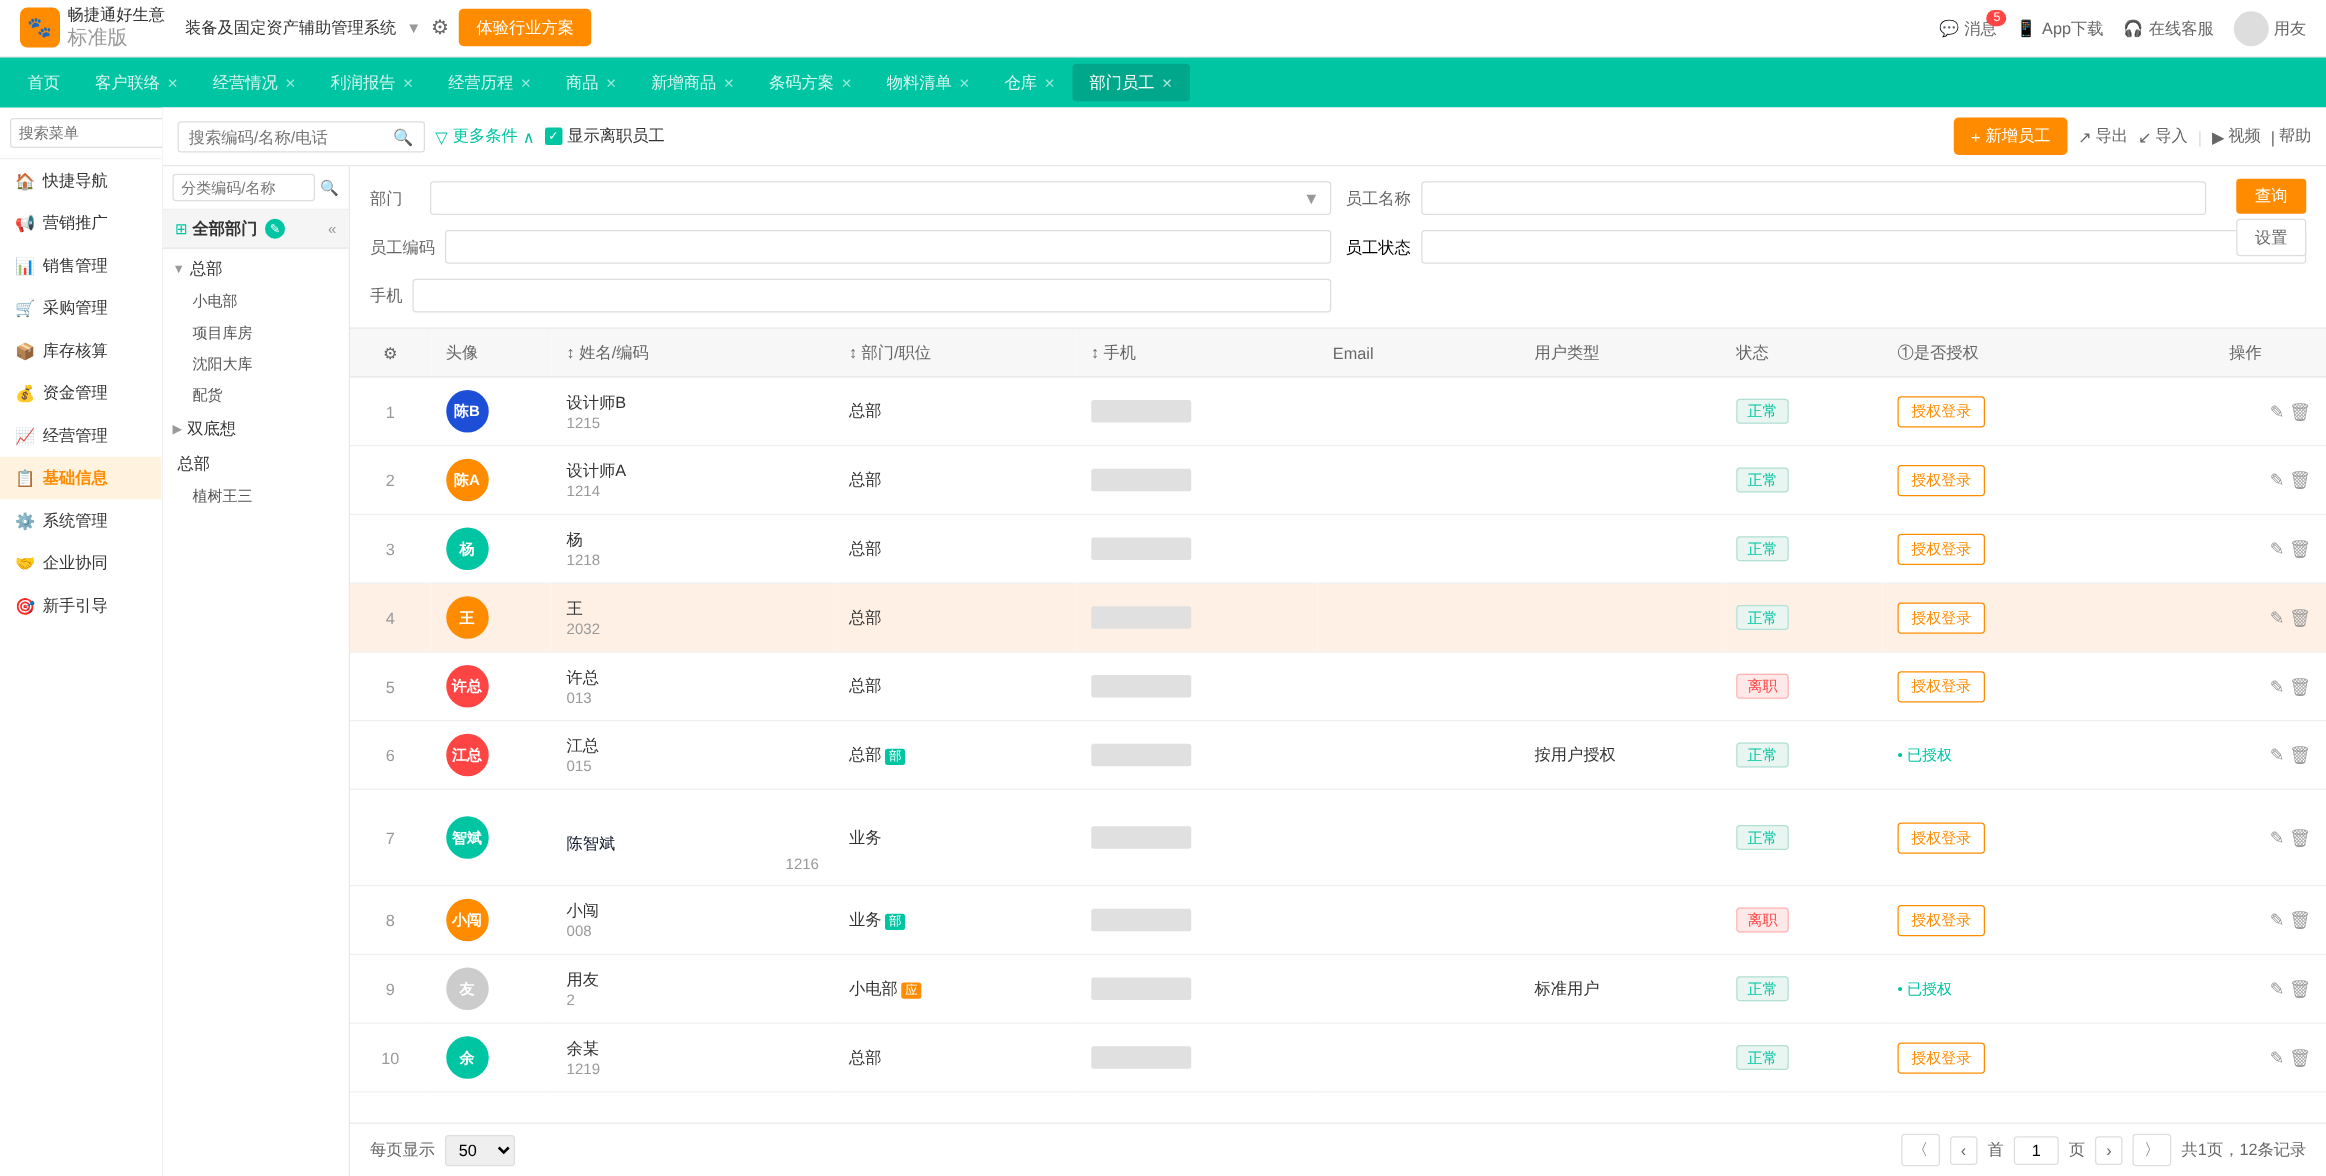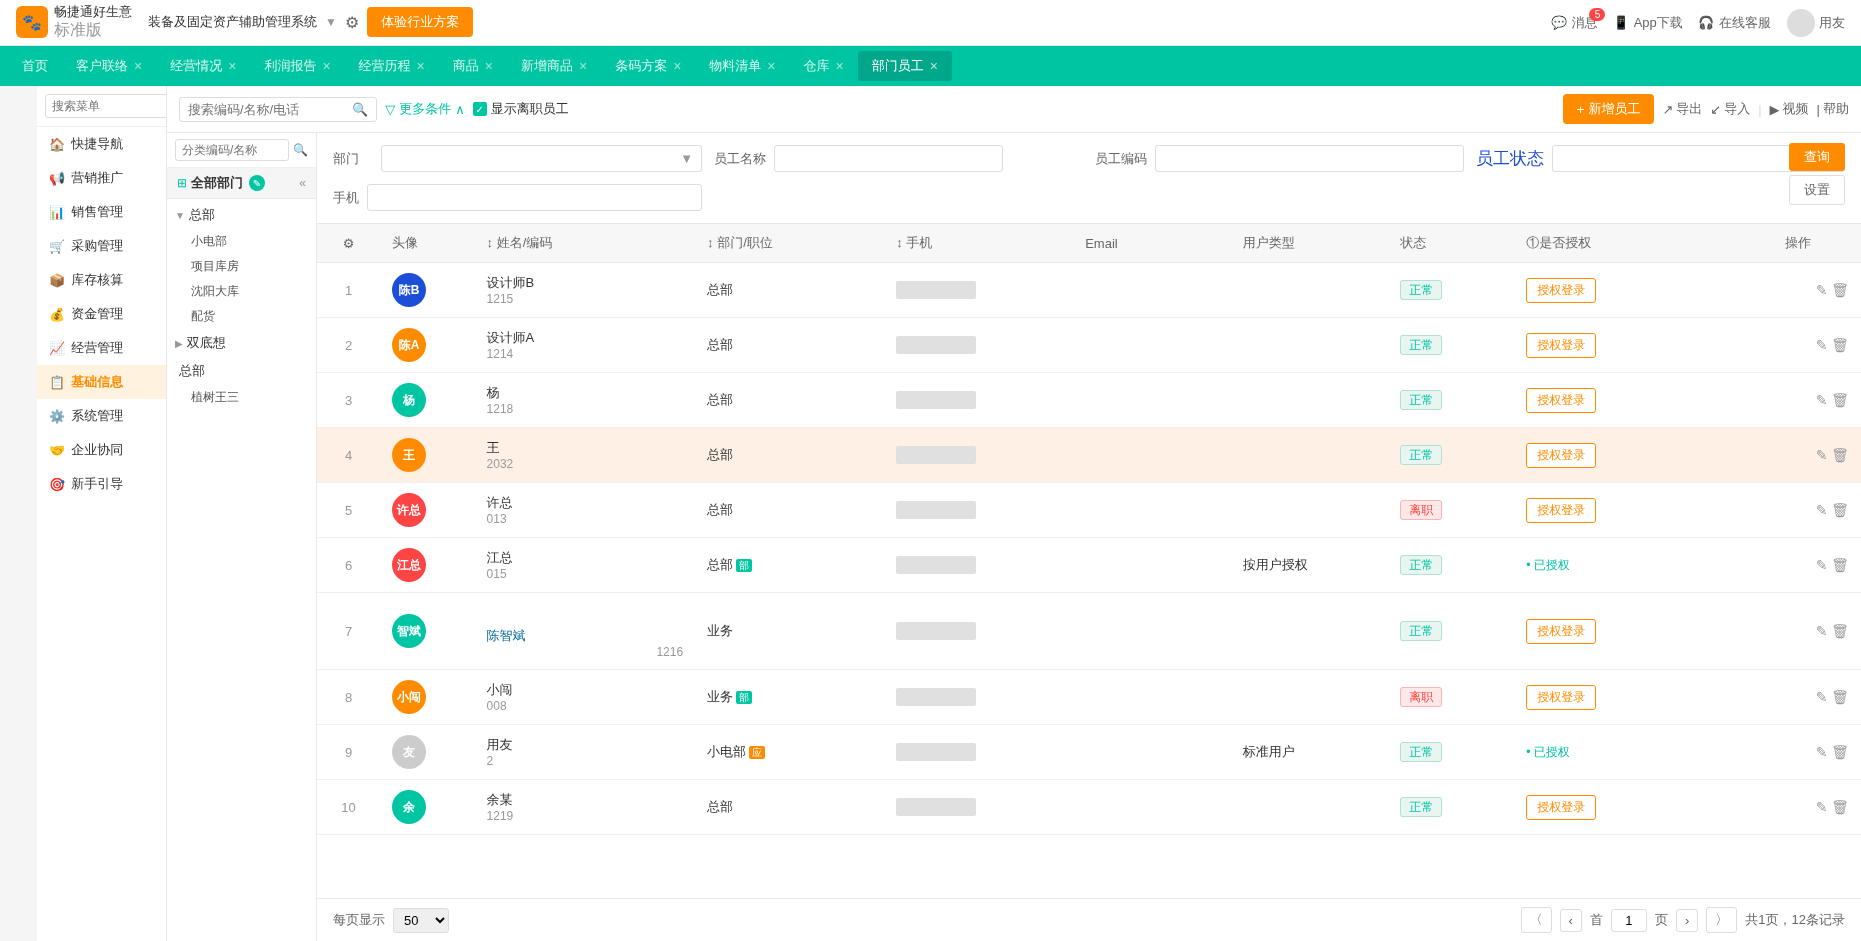--- a/index.html
+++ b/index.html
@@ -131,21 +131,21 @@
   <div class="nav-tab">
     <span>仓库</span>
     <span class="nav-tab-close">×</span>
   </div>
   <div class="nav-tab active">
     <span>部门员工</span>
     <span class="nav-tab-close">×</span>
   </div>
 </div>
 
-<div style="display:flex; height: calc(941px - 86px); padding-left: 37px;">
+<div style="display:flex; height: calc(941px - 86px);">
 
   <div class="sidebar">
     <div class="sidebar-search">
       <input type="text" placeholder="搜索菜单" style="flex: 1 1 0%; border: 1px solid rgb(221, 221, 221); border-radius: 3px; padding: 4px 6px; font-size: 12px;">
 
     </div>
     <div class="sidebar-item">
       <span>🏠</span>
       <span>快捷导航</span>
     </div>
@@ -270,38 +270,38 @@
             <span>总部</span>
           </div>
           <div style="padding-left:16px;">
             <div style="padding:4px 8px; cursor:pointer; font-size:12px; color:#555;">植树王三</div>
           </div>
         </div>
       </div>
 
       <div style="flex:1; display:flex; flex-direction:column; overflow:hidden;">
 
-        <div style="background:#fff; padding:12px 16px; border-bottom:1px solid #e8e8e8; display:grid; grid-template-columns:1fr 1fr 1fr 1fr; gap:12px; position:relative;">
+        <div style="background:#fff; padding:12px 16px; border-bottom:1px solid #e8e8e8; display:grid; grid-template-columns:1fr 1fr; gap:12px; position:relative;">
           <div style="display:flex; align-items:center; gap:8px;">
             <label style="color:#666; font-size:13px; white-space:nowrap; min-width:40px;">部门</label>
             <div style="flex:1; border:1px solid #ddd; border-radius:3px; padding:5px 8px; font-size:13px; background:#fff; cursor:pointer; display:flex; align-items:center; justify-content:space-between; min-width:120px;">
               <span></span>
               <span style="color:#999;">▼</span>
             </div>
           </div>
           <div style="display:flex; align-items:center; gap:8px; padding-right:80px;">
             <label style="color:#666; font-size:13px; white-space:nowrap; min-width:50px;">员工名称</label>
             <input type="text" style="flex: 1 1 0%; border: 1px solid rgb(221, 221, 221); border-radius: 3px; padding: 5px 8px; font-size: 13px; outline: none;">
           </div>
           <div style="display:flex; align-items:center; gap:8px;">
             <label style="color:#666; font-size:13px; white-space:nowrap; min-width:50px;">员工编码</label>
             <input type="text" style="flex: 1 1 0%; border: 1px solid rgb(221, 221, 221); border-radius: 3px; padding: 5px 8px; font-size: 13px; outline: none;">
           </div>
           <div style="display:flex; align-items:center; gap:8px;">
-            <label style="color:#1d4ed8; font-size:17px; white-space:nowrap; min-width:50px;">员工状态</label>
+            <label style="color:#000000; font-size:13px; white-space:nowrap; min-width:50px;">员工状态</label>
             <div style="flex:1; border:1px solid #ddd; border-radius:3px; padding:5px 8px; font-size:13px; background:#fff; cursor:pointer; display:flex; align-items:center; justify-content:space-between; min-width:120px;">
               <span></span>
               <span style="color:#999;">▼</span>
             </div>
           </div>
           <div style="display:flex; align-items:center; gap:8px;">
             <label style="color:#666; font-size:13px; white-space:nowrap; min-width:20px;">手机</label>
             <input type="text" style="flex: 1 1 0%; border: 1px solid rgb(221, 221, 221); border-radius: 3px; padding: 5px 8px; font-size: 13px; outline: none;">
           </div>
           <div style="position:absolute; right:16px; top:10px; display:flex; flex-direction:column; gap:4px;">
@@ -501,21 +501,21 @@
       <button style="background:none; border:none; cursor:pointer; color:#999; font-size:14px;">🗑</button>
     </td>
   </tr>
                 <tr>
     <td style="text-align:center; color:#999;">7</td>
     <td>
       <div style="width:34px; height:34px; border-radius:50%; background:#00c5a3; display:flex; align-items:center; justify-content:center; color:white; font-size:12px; font-weight:bold;">智斌</div>
     </td>
     <td>
       <div style="display:flex; flex-direction:column;">
-        <span style="font-size:13px; color:#0369a1;margin-top:24px;">陈智斌</span>
+        <span style="font-size:13px; color:#0f172a;margin-top:24px;">陈智斌</span>
         <span style="font-size:12px; color:#999;text-align:right;">1216</span>
       </div>
     </td>
     <td>
       <span>业务</span>
     </td>
     <td>
       <span style="background:#e0e0e0; color:#e0e0e0; border-radius:2px; padding:2px 6px; font-size:12px; display:inline-block; min-width:80px;">xxxxxxxxxx</span>
     </td>
     <td></td>

